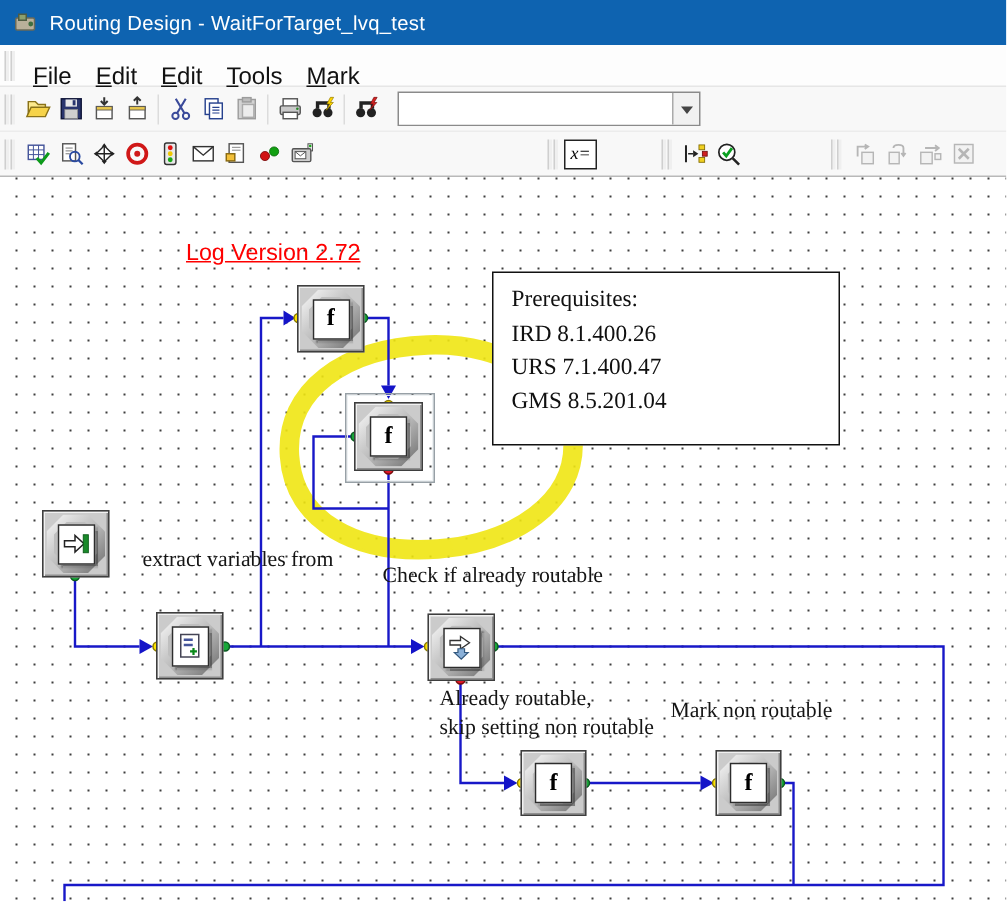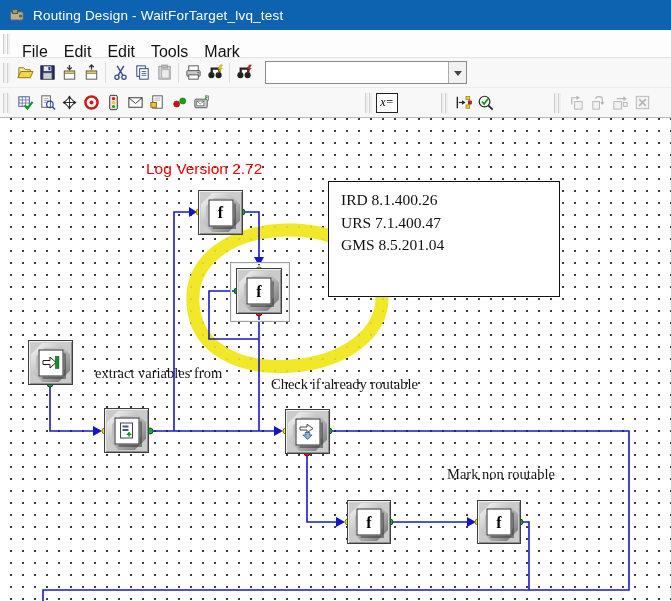--- a/index.html
+++ b/index.html
@@ -34,22 +34,22 @@
   .combo-btn::after{content:"";border:4px solid transparent;border-top:5px solid #444;margin-top:5px;}
   .xeq{width:22px;height:20px;border:1px solid #222;background:#fff;font:italic 12px "Liberation Serif",serif;
        display:flex;align-items:center;justify-content:center;padding:0;}
   
   .canvas{position:absolute;left:0;top:118px;width:671px;height:483px;background:#fff;
           background-image:radial-gradient(circle,#3d3d3d .75px,transparent 1.05px);
           background-size:12px 12px;background-position:5px 7px;}
   .overlay{position:absolute;left:0;top:0;}
   .note{position:absolute;font-family:"Liberation Serif",serif;font-size:14.5px;color:#151515;
         line-height:19px;white-space:nowrap;}
-  .version{position:absolute;left:146px;top:42px;color:#fe0000;font:15.5px "Liberation Sans",sans-serif;
-           }
+  .version{position:absolute;left:124px;top:42px;color:#fe0000;font:15.5px "Liberation Sans",sans-serif;
+           text-decoration:underline;}
   .prereq{position:absolute;left:328px;top:63px;width:232px;height:116px;background:#fff;
           border:1px solid #111;box-sizing:border-box;padding:7px 0 0 12px;
           font-family:"Liberation Serif",serif;font-size:15.5px;line-height:22.5px;color:#101010;}
   .prereq div{white-space:nowrap;}
   
   .block{position:absolute;width:45px;height:45px;background:#cbcbcb;border:1px solid #3e3e3e;
          box-shadow:inset 1px 1px 0 #f1f1f1,inset -1px -1px 0 #8f8f8f;box-sizing:border-box;}
   .oct,.oct2{position:absolute;clip-path:polygon(29% 0,71% 0,100% 29%,100% 71%,71% 100%,29% 100%,0 71%,0 29%);}
   .oct{inset:2px;background:linear-gradient(135deg,#fafafa 0%,#bdbdbd 50%,#6d6d6d 100%);}
   .oct2{inset:7px;background:#bfbfbf;}
@@ -365,30 +365,35 @@
         <circle cx="348" cy="404" r="3" fill="#ffe400" stroke="#8a7a00"></circle>
         <circle cx="390" cy="404" r="3" fill="#18a838" stroke="#0a5a20"></circle>
         <circle cx="478" cy="404" r="3" fill="#ffe400" stroke="#8a7a00"></circle>
         <circle cx="520" cy="404" r="3" fill="#18a838" stroke="#0a5a20"></circle>
       </g>
     </svg>
 
     <div class="version">Log Version 2.72</div>
 
     <div class="prereq">
+      <div>Prerequisites:</div>
       <div>IRD 8.1.400.26</div>
       <div>URS 7.1.400.47</div>
       <div>GMS 8.5.201.04</div>
     </div>
 
     <div class="note" style="left:95px;top:246px">
       <div>extract variables from</div>
     </div>
-    <div class="note" style="left:271px;top:257px">
+    <div class="note" style="left:255px;top:257px">
       <div>Check if already routable</div>
+    </div>
+    <div class="note" style="left:293px;top:339px">
+      <div>Already routable,</div>
+      <div>skip setting non routable</div>
     </div>
     <div class="note" style="left:447px;top:347px">
       <div>Mark non routable</div>
     </div>
 
     <div class="sel-frame"></div>
 
     <div class="block" style="left:28px;top:222px">
       <div class="oct"></div>
         <div class="oct2"></div>

